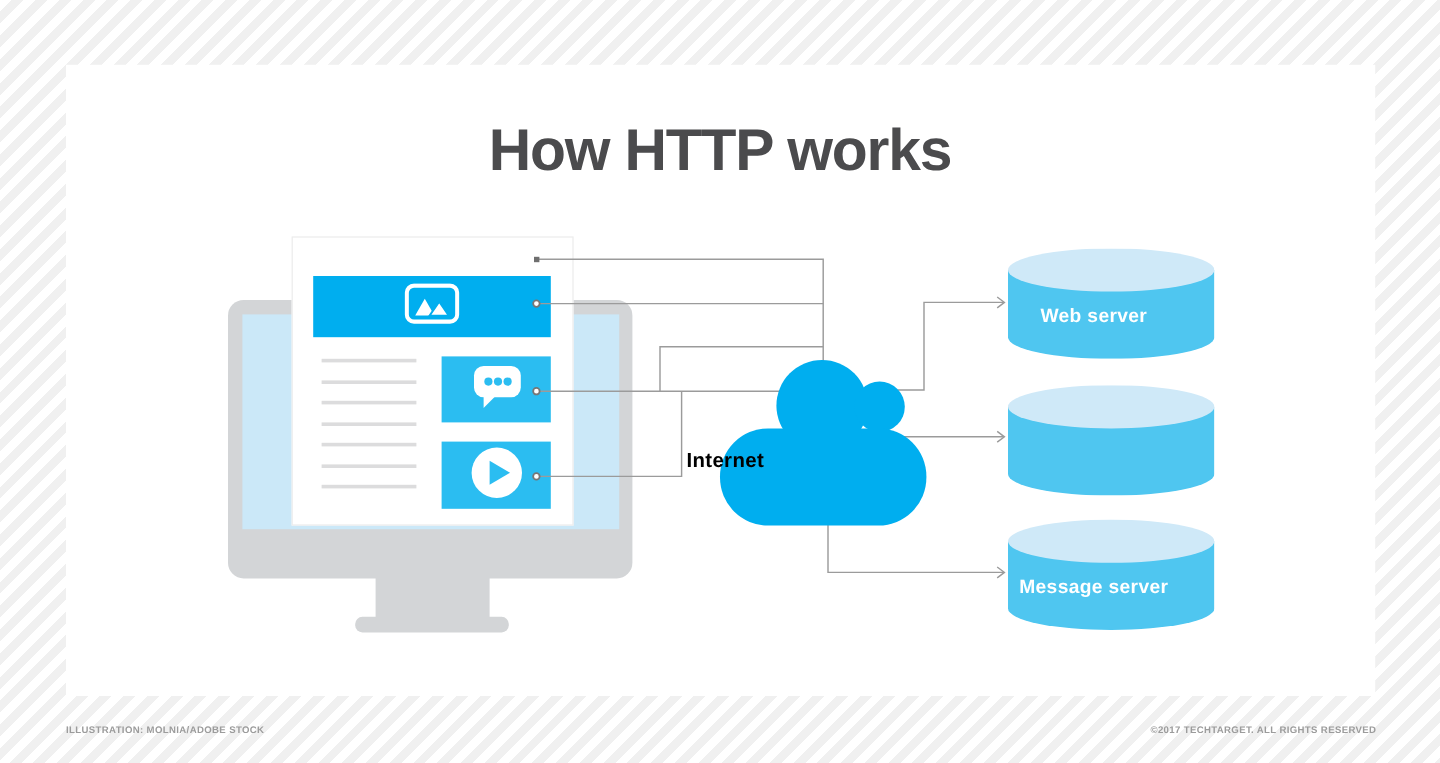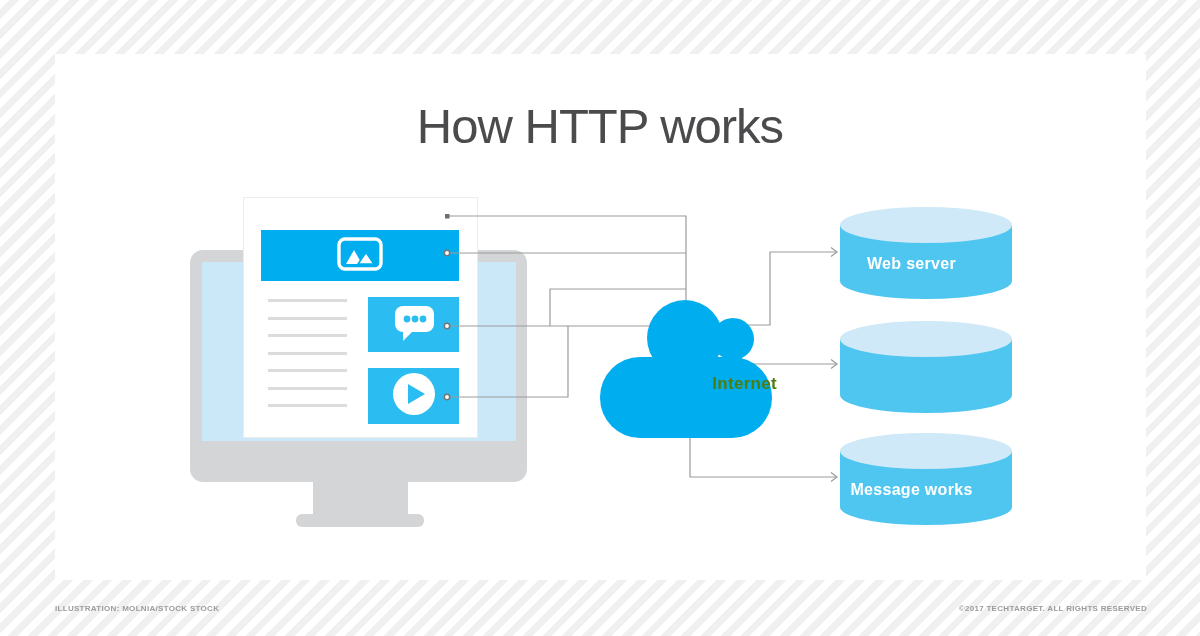--- a/index.html
+++ b/index.html
@@ -4,40 +4,40 @@
 <style>
   html,body{margin:0;padding:0;}
   body{
     width:1200px;height:636px;position:relative;overflow:hidden;
     background:repeating-linear-gradient(135deg,#ffffff 0 7px,#f0f0f0 7px 14px);
     font-family:"Liberation Sans",sans-serif;
   }
   .panel{position:absolute;left:55px;top:54px;width:1091px;height:526px;background:#ffffff;}
   .title{
     position:absolute;left:0;top:98px;width:1200px;text-align:center;
-    font-size:49px;font-weight:normal;color:#4b4b4d;letter-spacing:-1px;
+    font-size:49px;font-weight:bold;color:#4b4b4d;letter-spacing:-1px;
   }
   
   .monitor-body{position:absolute;left:190px;top:250px;width:337px;height:232px;background:#d3d5d7;border-radius:13px;}
   .monitor-screen{position:absolute;left:202px;top:262px;width:314px;height:179px;background:#cbe8f8;}
   .monitor-neck{position:absolute;left:313px;top:481px;width:95px;height:34px;background:#d3d5d7;}
   .monitor-base{position:absolute;left:296px;top:514px;width:128px;height:13px;background:#d3d5d7;border-radius:6px;}
   
   .page{position:absolute;left:243px;top:197px;width:235px;height:241px;background:#ffffff;border:1px solid #ececec;box-sizing:border-box;}
   .banner{position:absolute;left:261px;top:230px;width:198px;height:51px;background:#00aeef;display:flex;align-items:center;justify-content:center;}
   .widget{position:absolute;background:#2bbdf1;display:flex;align-items:center;justify-content:center;}
   .chat-box{left:368px;top:297px;width:91px;height:55px;}
   .play-box{left:368px;top:368px;width:91px;height:56px;}
   .text-line{position:absolute;left:268px;width:79px;height:3px;background:#dcdcdd;}
   
   .wires{position:absolute;left:0;top:0;pointer-events:none;}
   
   .cloud-label{
-    position:absolute;left:595px;top:374px;width:182px;text-align:right;
-    color:#4d7c0f;font-size:17px;font-weight:600;letter-spacing:0.3px;
+    position:absolute;left:572px;top:374px;width:182px;text-align:left;
+    color:#000000;font-size:17px;font-weight:600;letter-spacing:0.3px;
   }
   
   .cyl{position:absolute;left:840px;width:172px;height:92px;}
   .cyl-label{
     position:absolute;left:0;top:48px;width:143px;text-align:center;
     color:#ffffff;font-size:16px;font-weight:600;letter-spacing:0.3px;
   }
   .footer-left,.footer-right{
     position:absolute;top:604px;font-size:8px;font-weight:bold;color:#9c9c9c;letter-spacing:0.3px;
   }
@@ -140,17 +140,17 @@
     <path d="M0,18 V74 A86,18 0 0 0 172,74 V18 Z" fill="#4fc6f0"></path>
     <ellipse cx="86" cy="18" rx="86" ry="18" fill="#cfe9f8"></ellipse>
   </svg>
 </div>
 
 <div class="cyl" style="top:433px">
   <svg width="172" height="92" viewBox="0 0 172 92">
     <path d="M0,18 V74 A86,18 0 0 0 172,74 V18 Z" fill="#4fc6f0"></path>
     <ellipse cx="86" cy="18" rx="86" ry="18" fill="#cfe9f8"></ellipse>
   </svg>
-  <div class="cyl-label">Message works</div>
+  <div class="cyl-label">Message server</div>
 </div>
 
-<div class="footer-left">ILLUSTRATION: MOLNIA/STOCK STOCK</div>
+<div class="footer-left">ILLUSTRATION: MOLNIA/ADOBE STOCK</div>
 <div class="footer-right">©2017 TECHTARGET. ALL RIGHTS RESERVED</div>
 
 </body></html>

